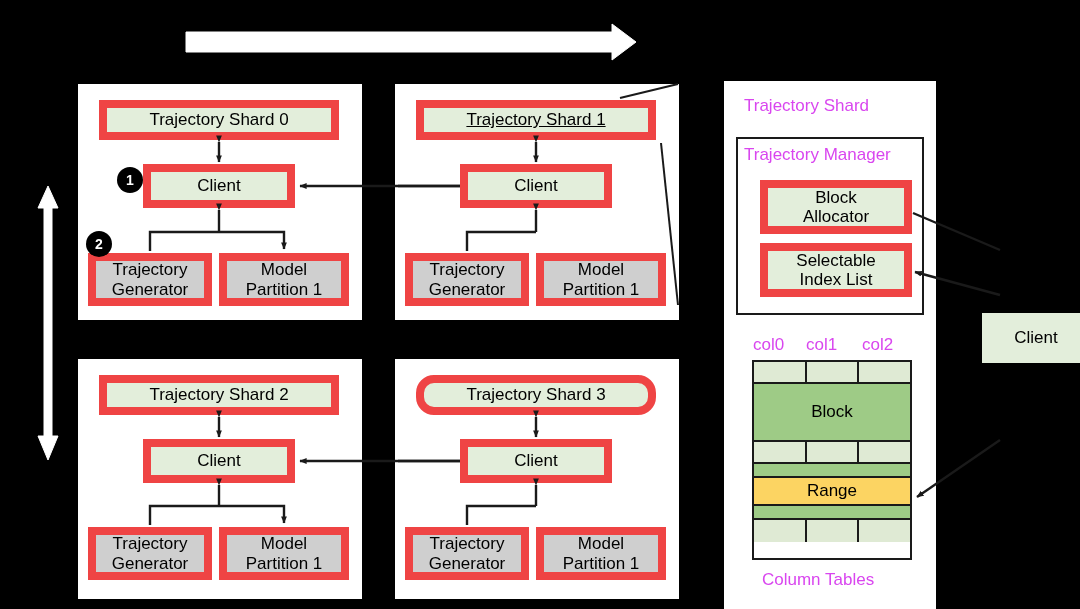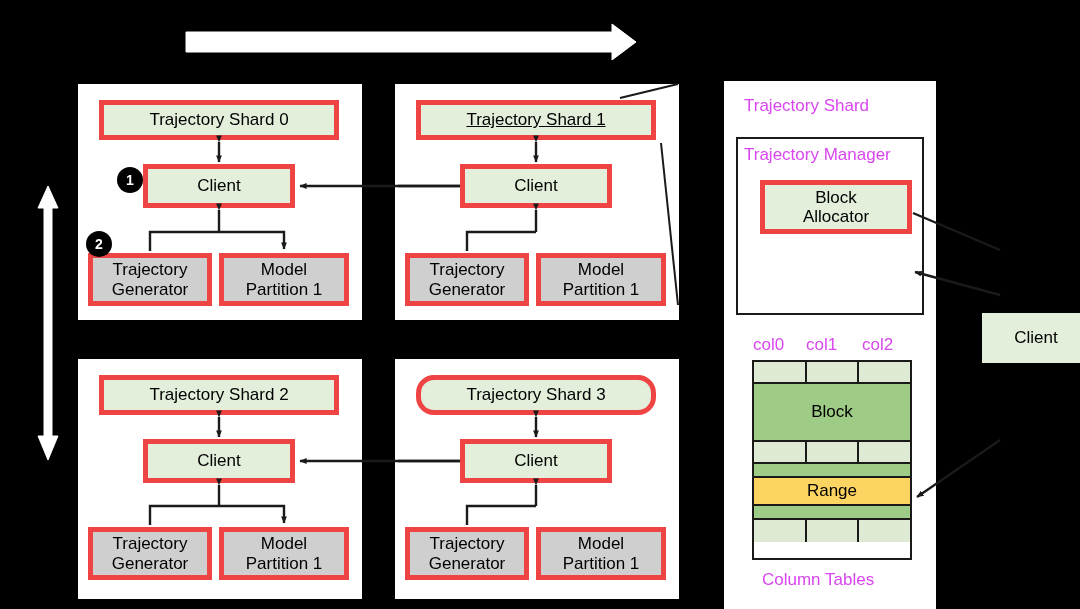--- a/index.html
+++ b/index.html
@@ -21,21 +21,21 @@
   .panel {
     position: absolute;
     background: #ffffff;
     box-sizing: border-box;
   }
 
   
   .node {
     position: absolute;
     box-sizing: border-box;
-    border: 5px solid #ef4444;
+    border: 8px solid #ef4444;
     display: flex;
     align-items: center;
     justify-content: center;
     text-align: center;
     color: #000000;
     line-height: 1.12;
     white-space: pre-line;
   }
   .node.green  { background: #e3eedb; }
   .node.grey   { background: #cfcfcf; }
@@ -163,20 +163,22 @@
 Partition 1</div>
 
   <div class="panel" style="left:724px; top:81px; width:212px; height:528px;">
   </div>
   <div class="label" style="left:744px; top:96px; font-size:17px;">Trajectory Shard</div>
 
   <div class="node plain" style="left:736px; top:137px; width:188px; height:178px; background:#ffffff;"></div>
   <div class="label" style="left:744px; top:145px; font-size:17px;text-align:right;">Trajectory Manager</div>
   <div class="node green" style="left:760px; top:180px; width:152px; height:54px; font-size:17px;">Block
 Allocator</div>
+  <div class="node green" style="left:760px; top:243px; width:152px; height:54px; font-size:17px;">Selectable
+Index List</div>
 
   <div class="label" style="left:753px; top:335px; font-size:17px;">col0</div>
   <div class="label" style="left:806px; top:335px; font-size:17px;text-align:right;">col1</div>
   <div class="label" style="left:862px; top:335px; font-size:17px;">col2</div>
 
   <div class="coltable" id="coltable" style="left:752px; top:360px; width:160px; height:200px;">
       <div class="ct-row" style="height: 22px; font-size: 17px; background: transparent;">
         <div class="ct-cell" style="background: rgb(223, 234, 212);"></div>
         <div class="ct-cell" style="background: rgb(223, 234, 212);"></div>
         <div class="ct-cell" style="background: rgb(223, 234, 212);"></div>

